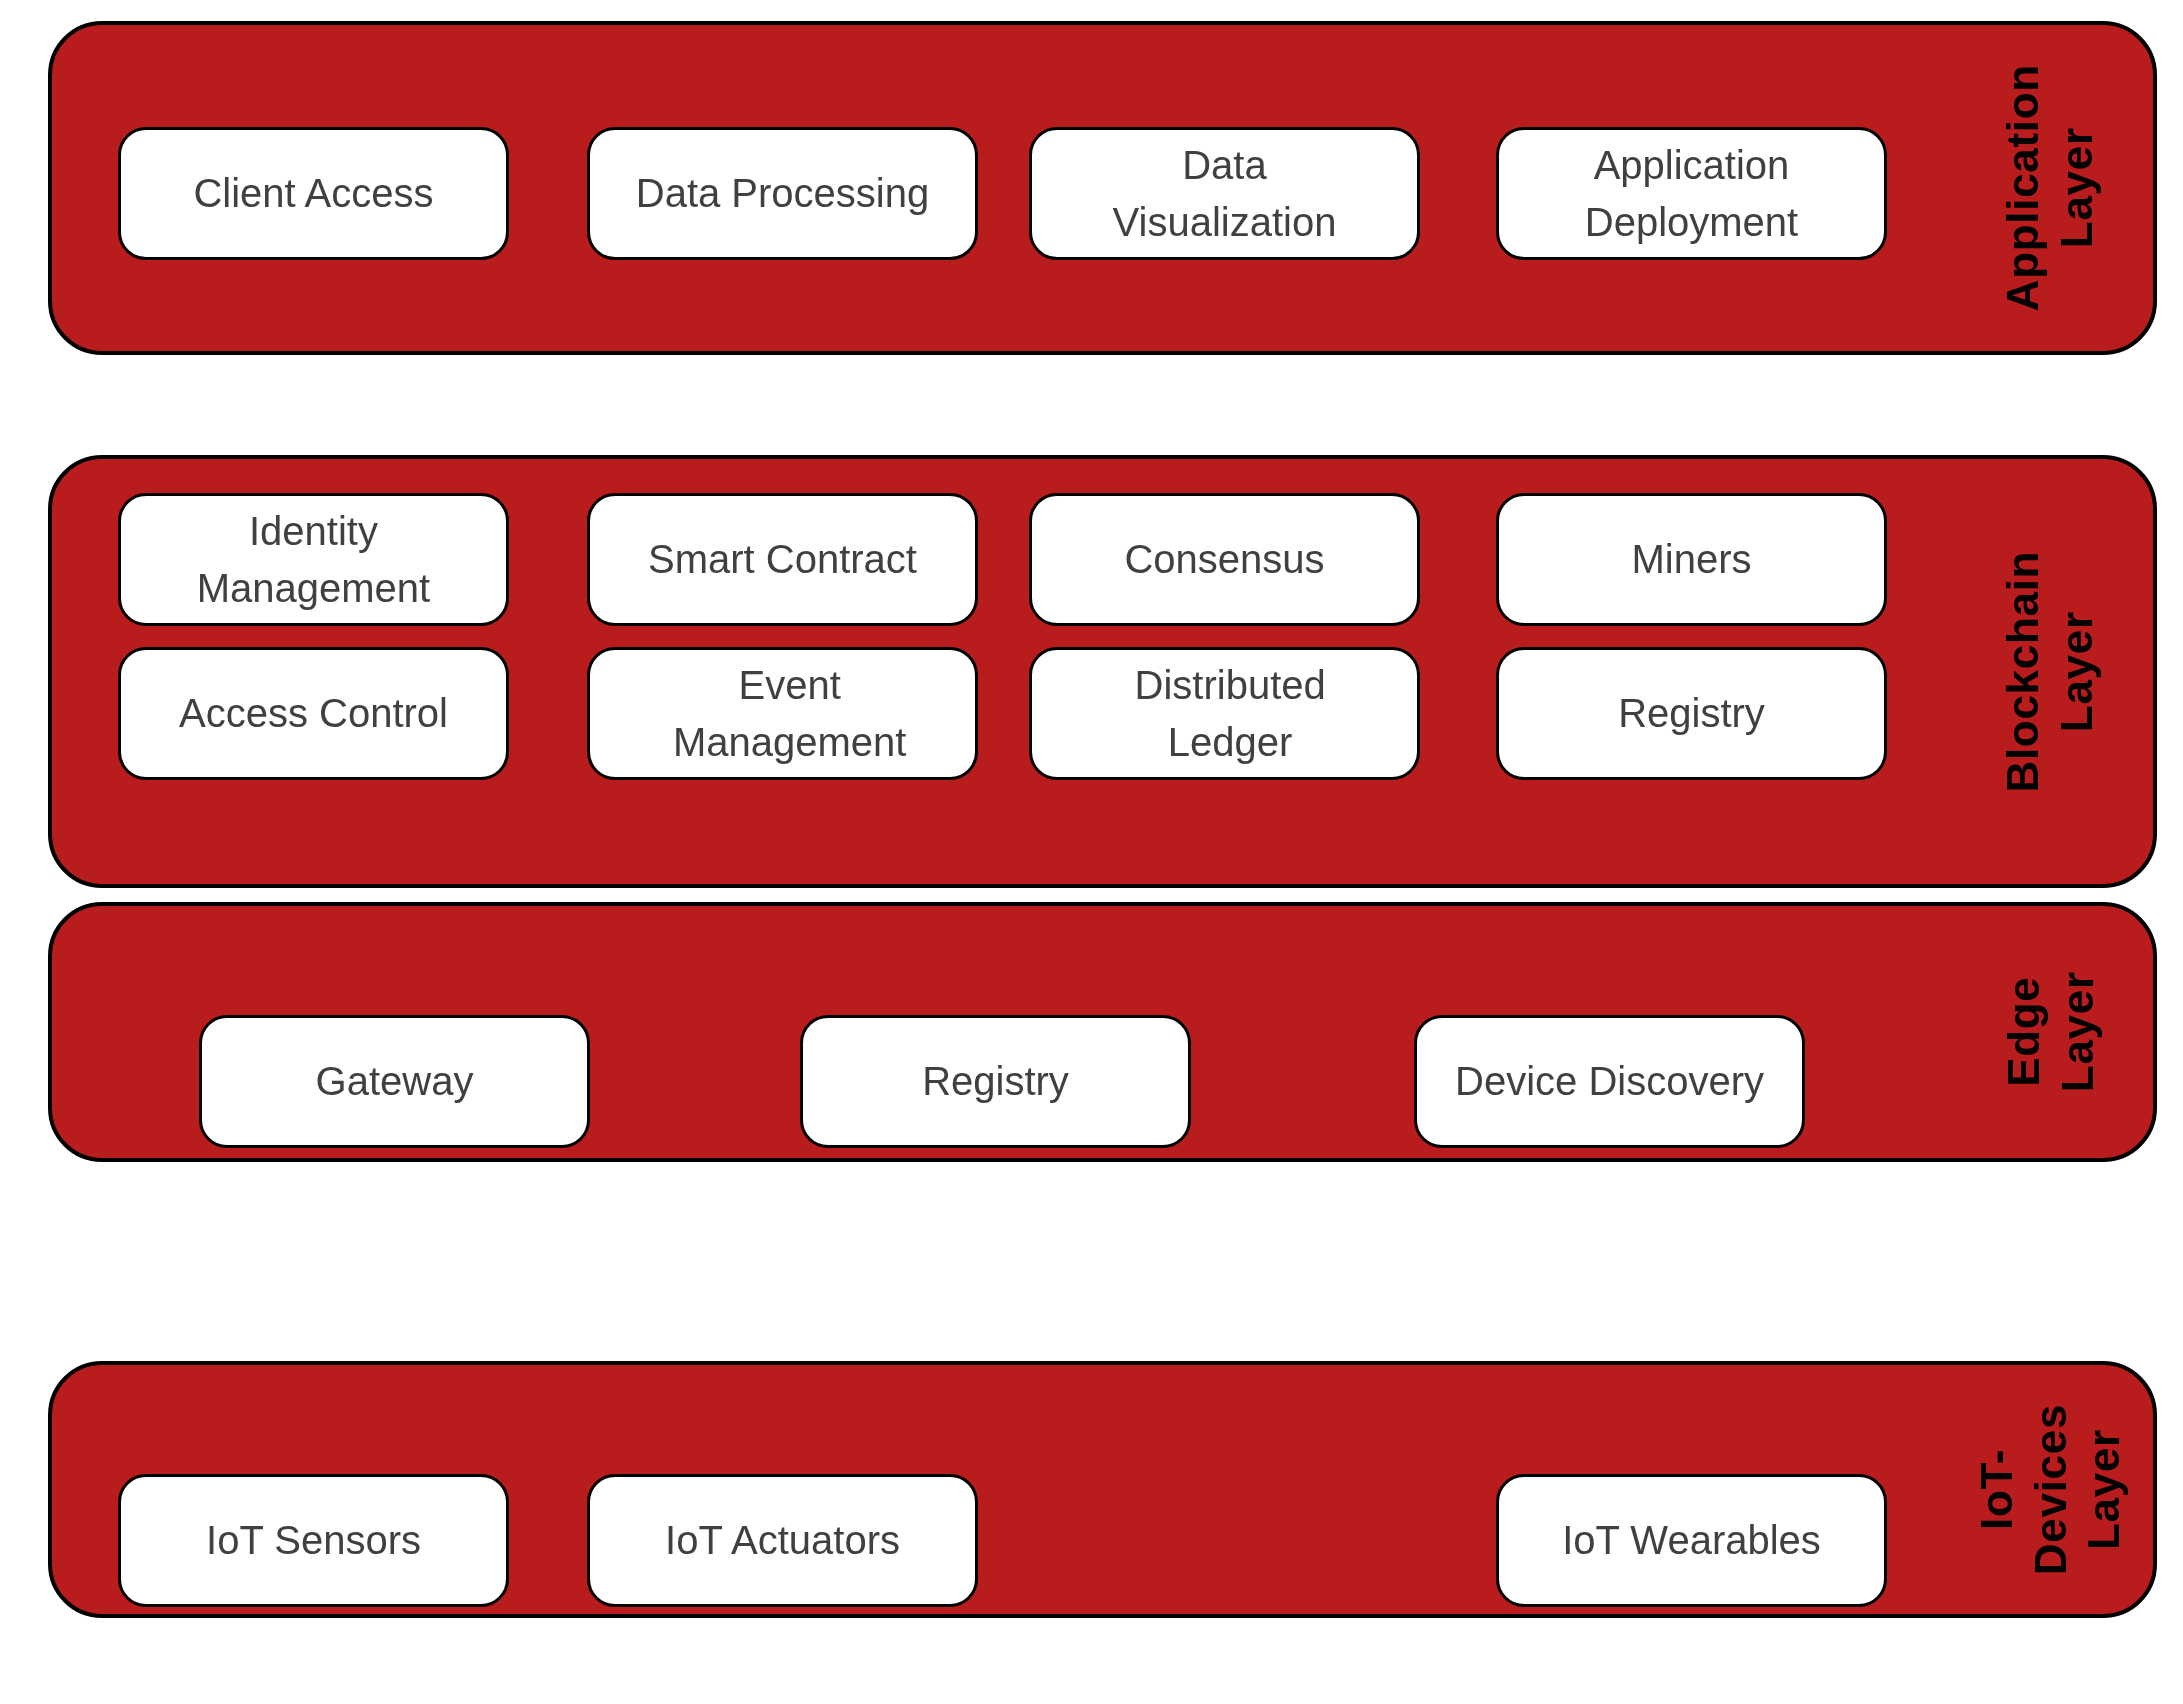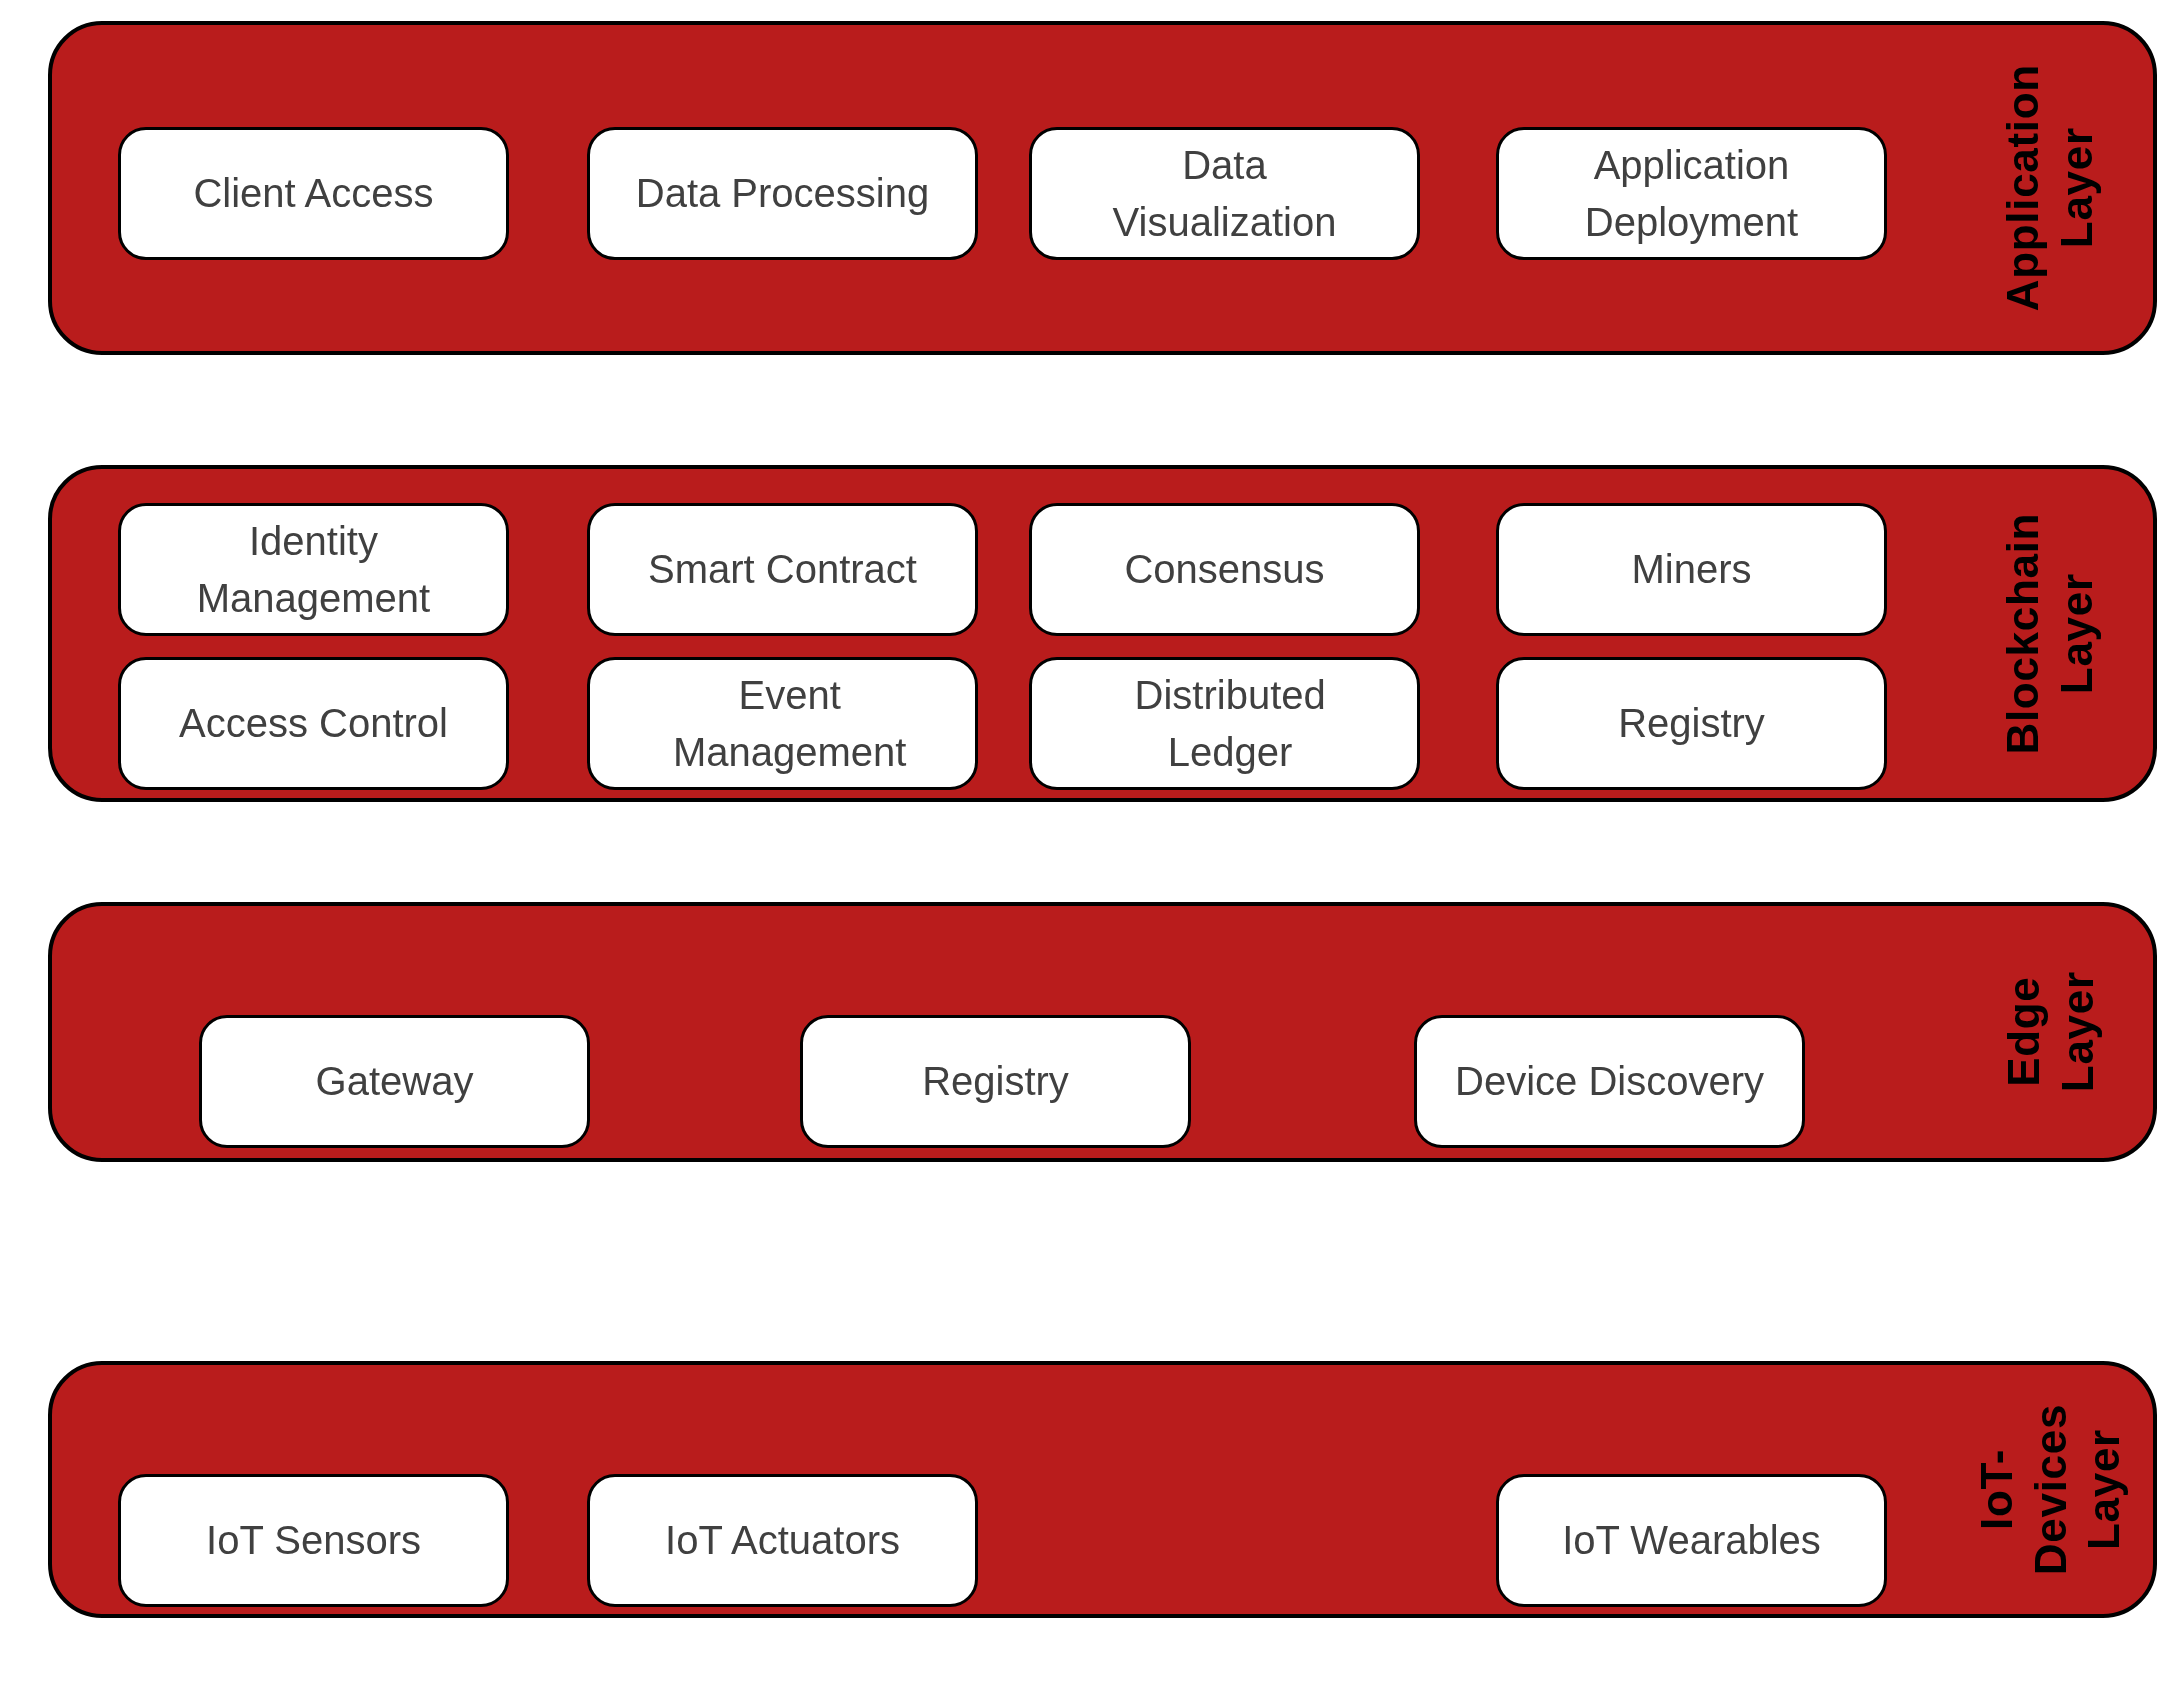--- a/index.html
+++ b/index.html
@@ -76,21 +76,21 @@
 Visualization</div>
     <div class="box" style="left:535px; top:102px;">Data Processing</div>
     <div class="box" style="left:1444px; top:102px;">Application
 Deployment</div>
     <div class="layer-label-wrap">
       <div class="layer-label">Application
 Layer</div>
     </div>
   </section>
 
-  <section class="layer" style="top:465px; height:337px;text-decoration:underline;">
+  <section class="layer" style="top:455px; height:433px;text-decoration:underline;">
     <div class="box" style="left:66px; top:34px;">Identity
 Management</div>
     <div class="box" style="left:535px; top:34px;">Smart Contract</div>
     <div class="box" style="left:977px; top:34px;">Consensus</div>
     <div class="box" style="left:1444px; top:34px;">Miners</div>
     <div class="box" style="left:66px; top:188px;">Access Control</div>
     <div class="box" style="left:535px; top:188px;padding-left:24px;">Event
 Management</div>
     <div class="box" style="left:977px; top:188px;padding-left:21px;">Distributed
 Ledger</div>

